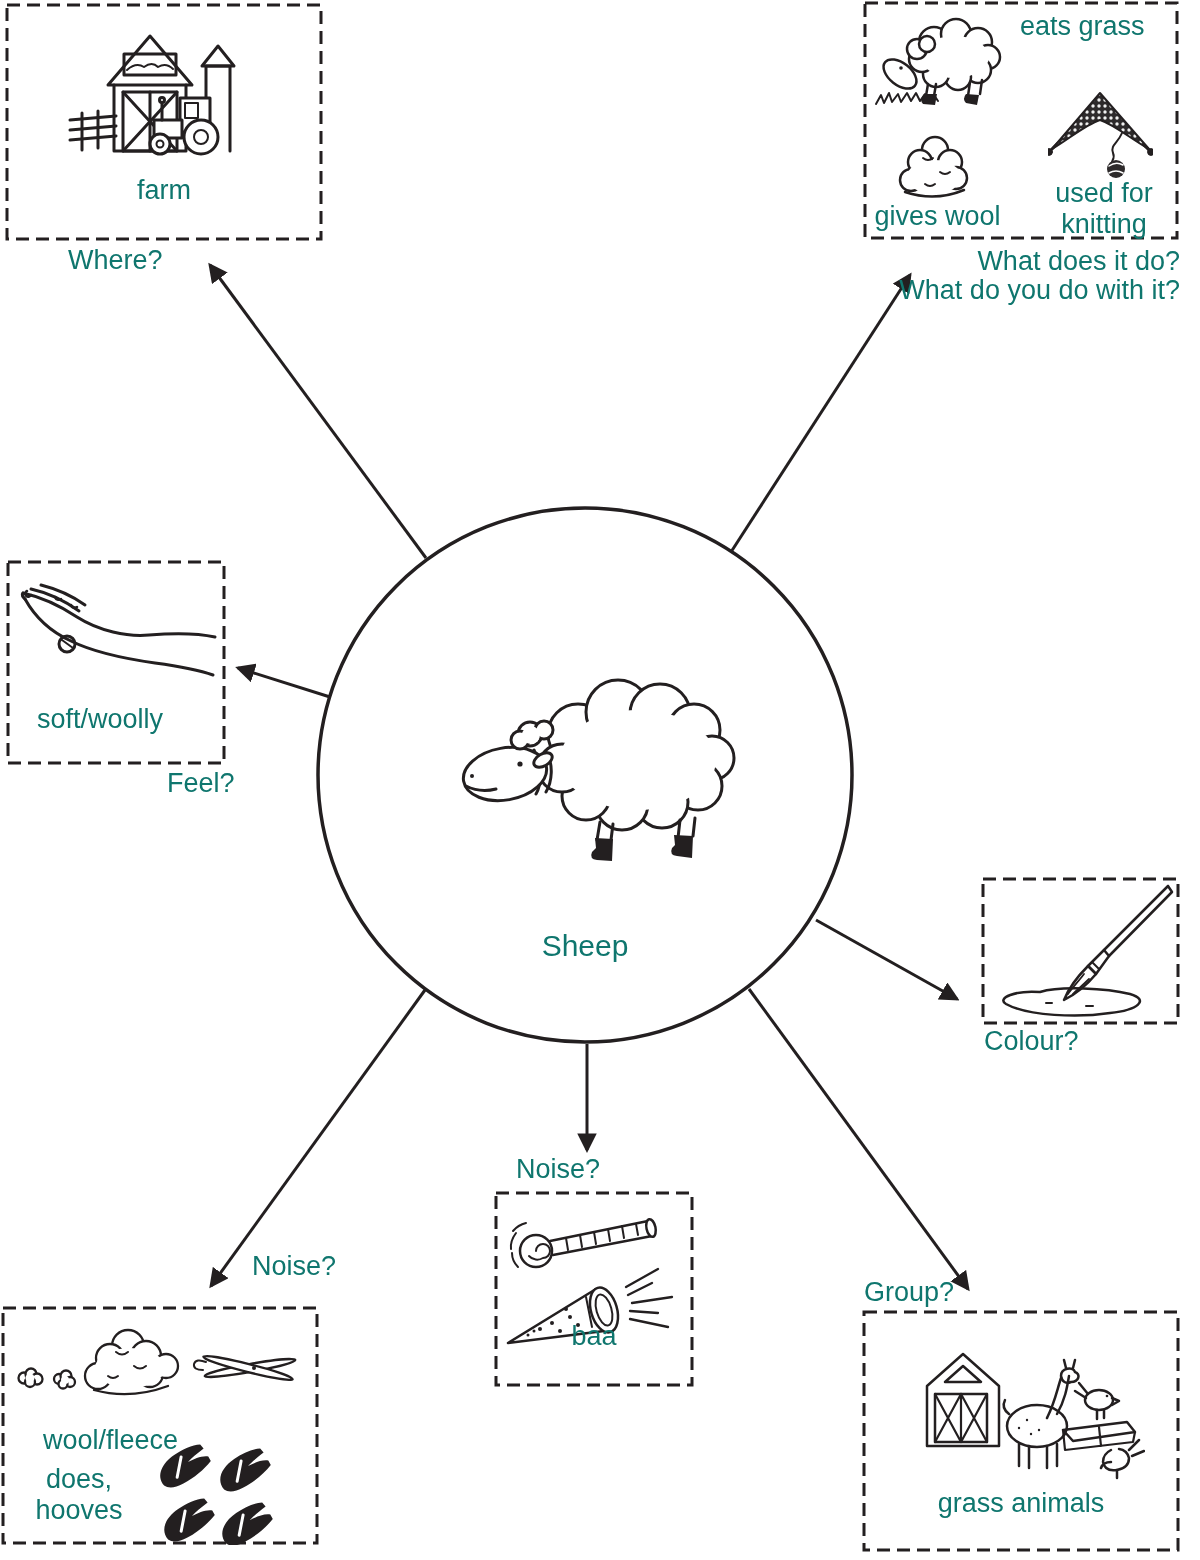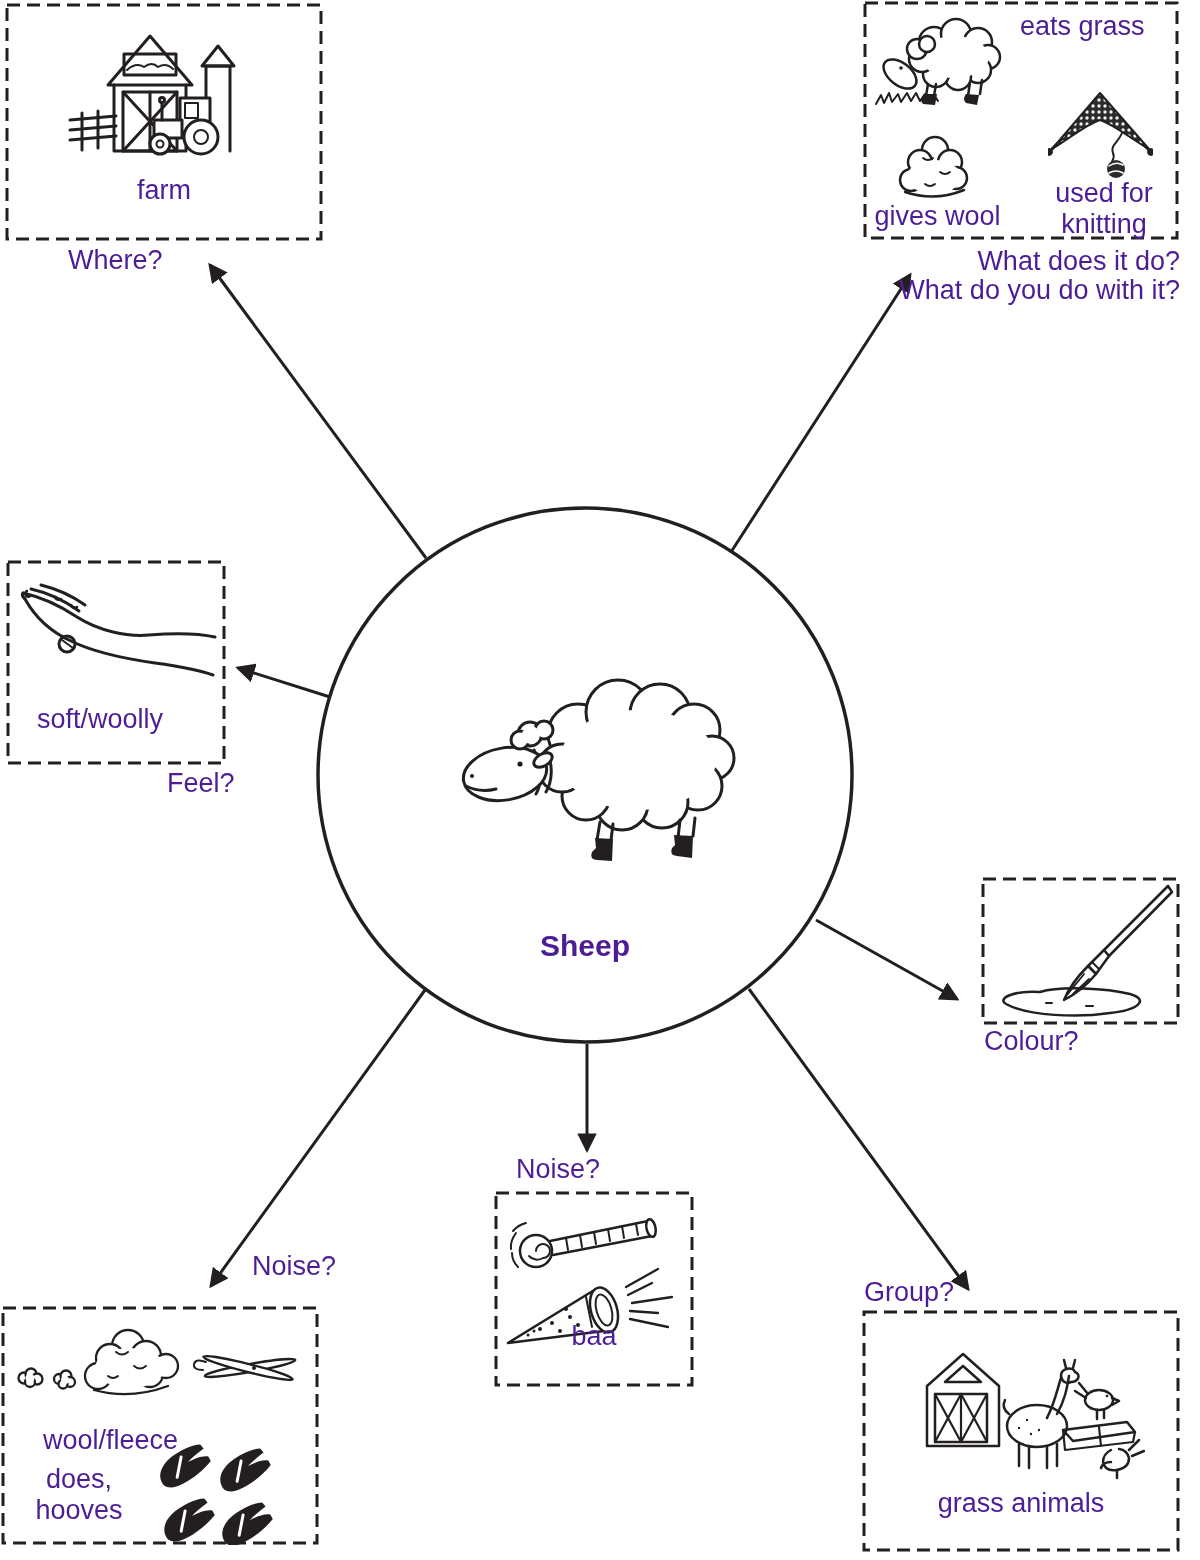--- a/index.html
+++ b/index.html
@@ -1,20 +1,20 @@
 <!DOCTYPE html>
 <html><head>
 <meta charset="utf-8">
 <style>
   html,body{margin:0;padding:0;background:#fff;}
   #stage{position:relative;width:1200px;height:1560px;background:#ffffff;overflow:hidden;
          font-family:"Liberation Sans", sans-serif;color:#231f20;}
   #bg{position:absolute;left:0;top:0;}
-  .label{position:absolute;font-size:27px;color:#4c1d95;white-space:nowrap;line-height:29px;}
-  .center-label{font-size:30px;font-weight:bold;}
+  .label{position:absolute;font-size:27px;color:#0f766e;white-space:nowrap;line-height:29px;}
+  .center-label{font-size:30px;}
   .ctr{text-align:center;}
   .rt{text-align:right;}
   .ill{position:absolute;}
   .ill svg{display:block;}
 </style>
 </head>
 <body>
 
 <div id="stage">
 

